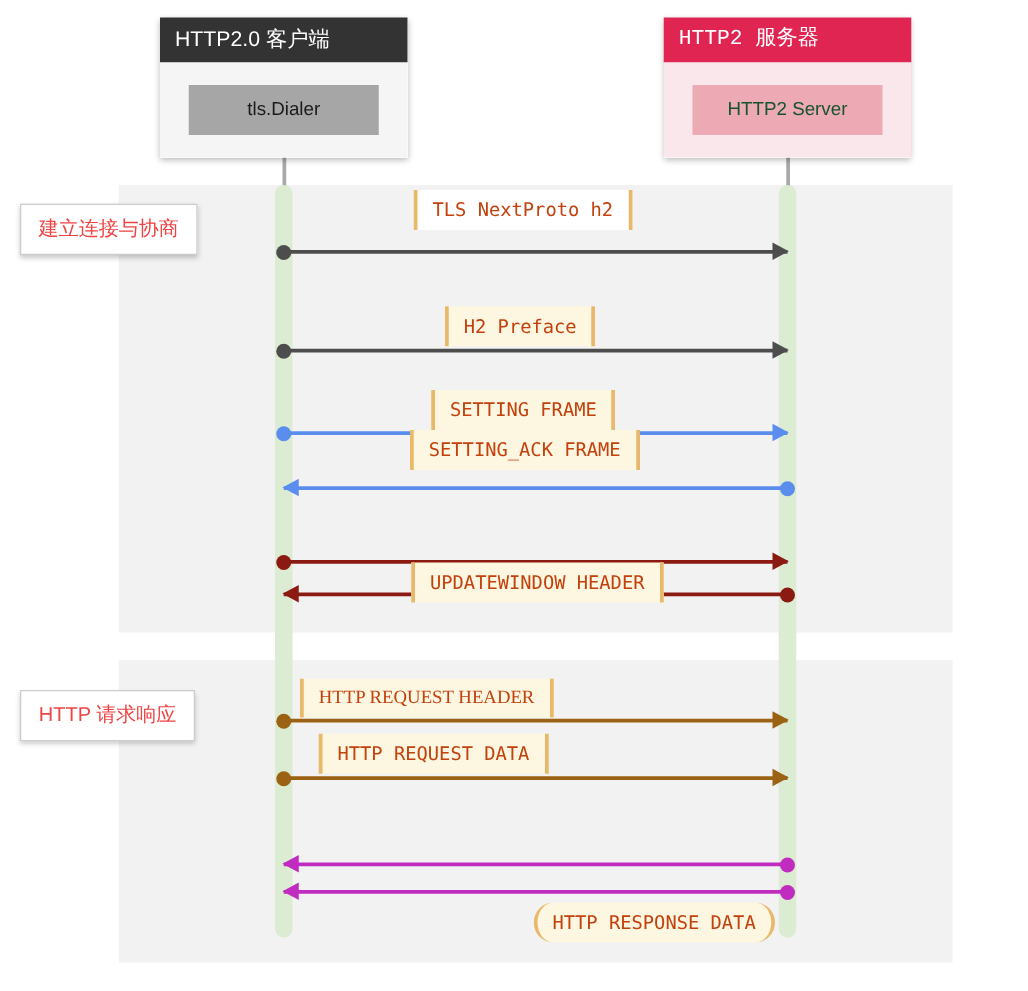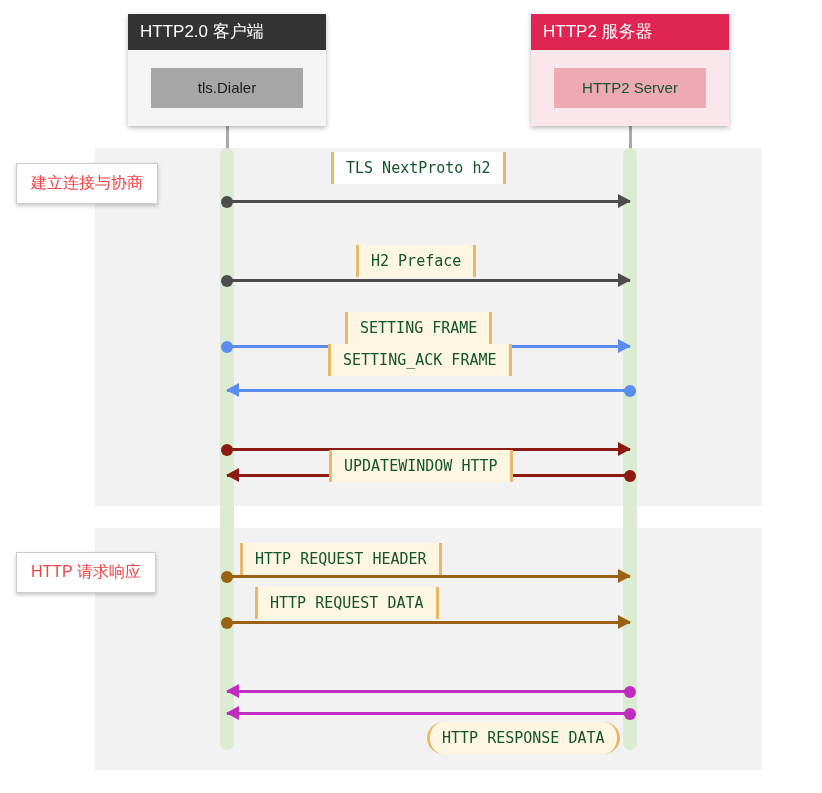--- a/index.html
+++ b/index.html
@@ -109,21 +109,21 @@
   .msg.to-left .head { left: -1px; }
 
   
   .mlabel {
     position: absolute;
     background: #fdf6e0;
     border-left: 3px solid #e8b96b;
     border-right: 3px solid #e8b96b;
     font-family: "DejaVu Sans Mono", "Liberation Mono", monospace;
     font-size: 15px;
-    color: #14532d;
+    color: #c2410c;
     padding: 7px 12px;
     white-space: nowrap;
     box-sizing: border-box;
   }
   .mlabel.plain { background: #ffffff; }
 </style>
 </head>
 <body>
 
 <div id="stage">
@@ -133,21 +133,21 @@
     <div class="activation" style="left: 220px; top: 148px; height: 602px; background: rgb(220, 236, 210);"></div>
     <div class="stem" style="left: 629px; top: 126px; height: 26px;"></div>
     <div class="activation" style="left: 623px; top: 148px; height: 602px; background: rgb(220, 236, 210);"></div>
     <div class="participant" style="left: 128px; top: 14px;">
       <div class="ptitle" style="background: rgb(51, 51, 51);">HTTP2.0 客户端</div>
       <div class="pbody" style="background: rgb(245, 245, 245);">
         <div class="pchip" style="background: rgb(166, 166, 166); color: rgb(26, 26, 26);">tls.Dialer</div>
       </div>
     </div>
     <div class="participant" style="left: 531px; top: 14px;">
-      <div class="ptitle" style="background: rgb(224, 37, 82);">HTTP2 服务器</div>
+      <div class="ptitle" style="background: rgb(224, 37, 82); font-family: Liberation Mono, monospace;">HTTP2 服务器</div>
       <div class="pbody" style="background: rgb(250, 231, 236);">
         <div class="pchip" style="background: rgb(238, 170, 180); color: #14532d;">HTTP2 Server</div>
       </div>
     </div>
     <div class="msg to-right" style="left: 227px; width: 403px; top: 200px;">
       <div class="shaft" style="background: rgb(77, 77, 77);"></div>
       <div class="dot" style="background: rgb(77, 77, 77);"></div>
       <div class="head" style="border-left: 13px solid rgb(77, 77, 77);"></div>
     </div>
     <div class="msg to-right" style="left: 227px; width: 403px; top: 279px;">
@@ -192,19 +192,19 @@
     </div>
     <div class="msg to-left" style="left: 227px; width: 403px; top: 712px;">
       <div class="shaft" style="background: rgb(191, 44, 191);"></div>
       <div class="dot" style="background: rgb(191, 44, 191);"></div>
       <div class="head" style="border-right: 13px solid rgb(191, 44, 191);"></div>
     </div>
     <div class="mlabel plain" style="left: 331px; top: 152px;">TLS NextProto h2</div>
     <div class="mlabel" style="left: 356px; top: 245px;">H2 Preface</div>
     <div class="mlabel" style="left: 345px; top: 312px;">SETTING FRAME</div>
     <div class="mlabel" style="left: 328px; top: 344px;">SETTING_ACK FRAME</div>
-    <div class="mlabel" style="left: 329px; top: 450px;">UPDATEWINDOW HTTP</div>
-    <div class="mlabel" style="left: 240px; top: 543px;">HTTP REQUEST HEADER</div>
+    <div class="mlabel" style="left: 329px; top: 450px;">UPDATEWINDOW HEADER</div>
+    <div class="mlabel" style="left: 240px; top: 543px; font-family: Liberation Serif, serif;">HTTP REQUEST HEADER</div>
     <div class="mlabel" style="left: 255px; top: 587px;">HTTP REQUEST DATA</div>
     <div class="mlabel" style="left: 427px; top: 722px; border-radius: 16px;">HTTP RESPONSE DATA</div>
     <div class="sectag" style="left: 16px; top: 163px;">建立连接与协商</div>
     <div class="sectag" style="left: 16px; top: 552px;">HTTP 请求响应</div>
   </div>
 
 </body></html>

